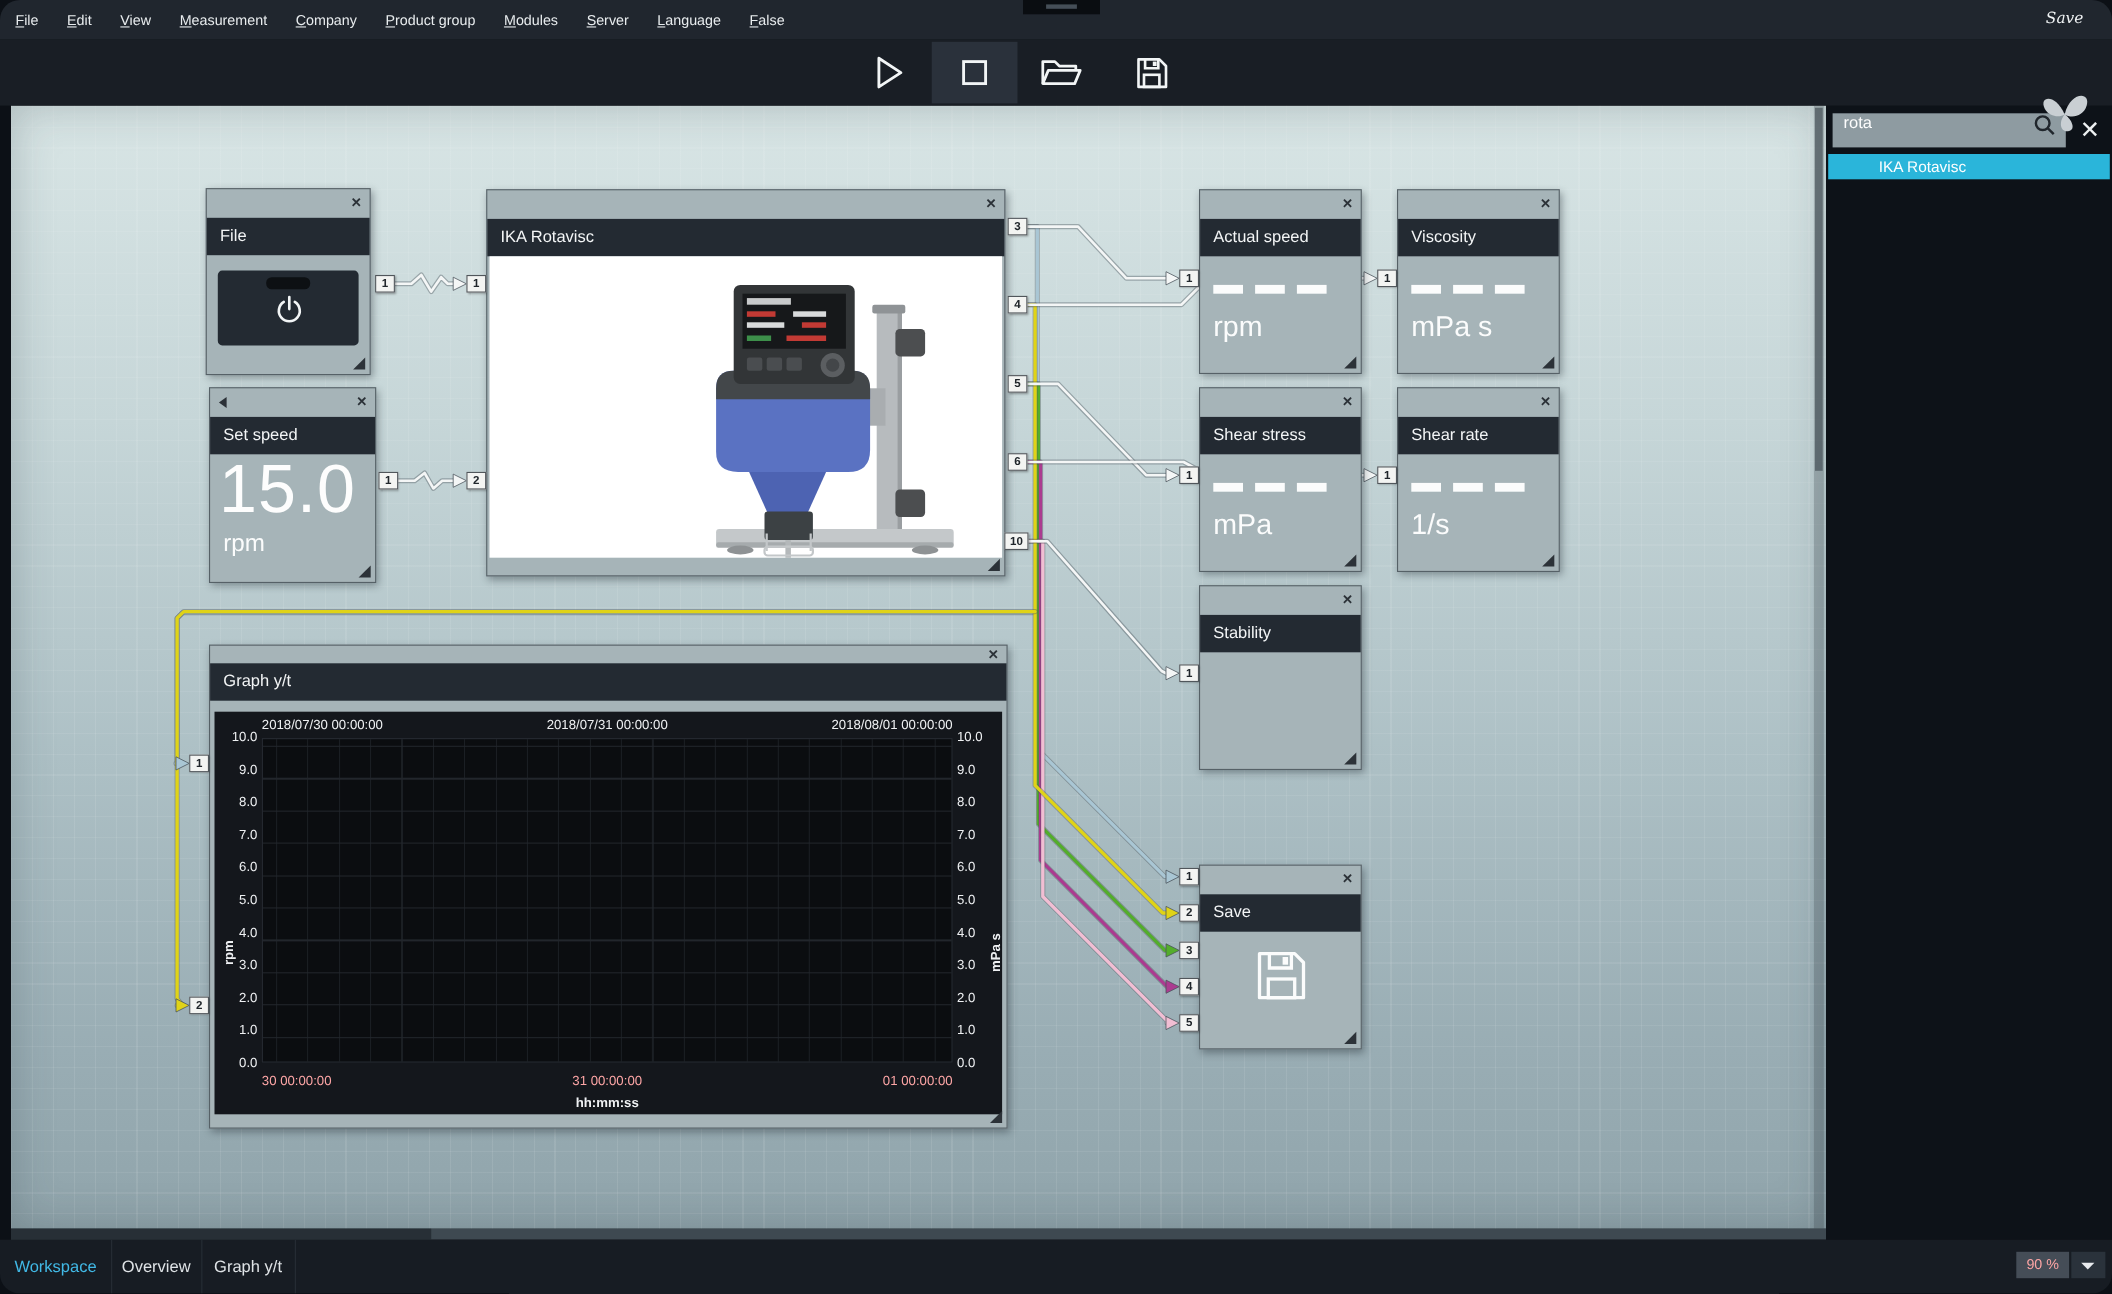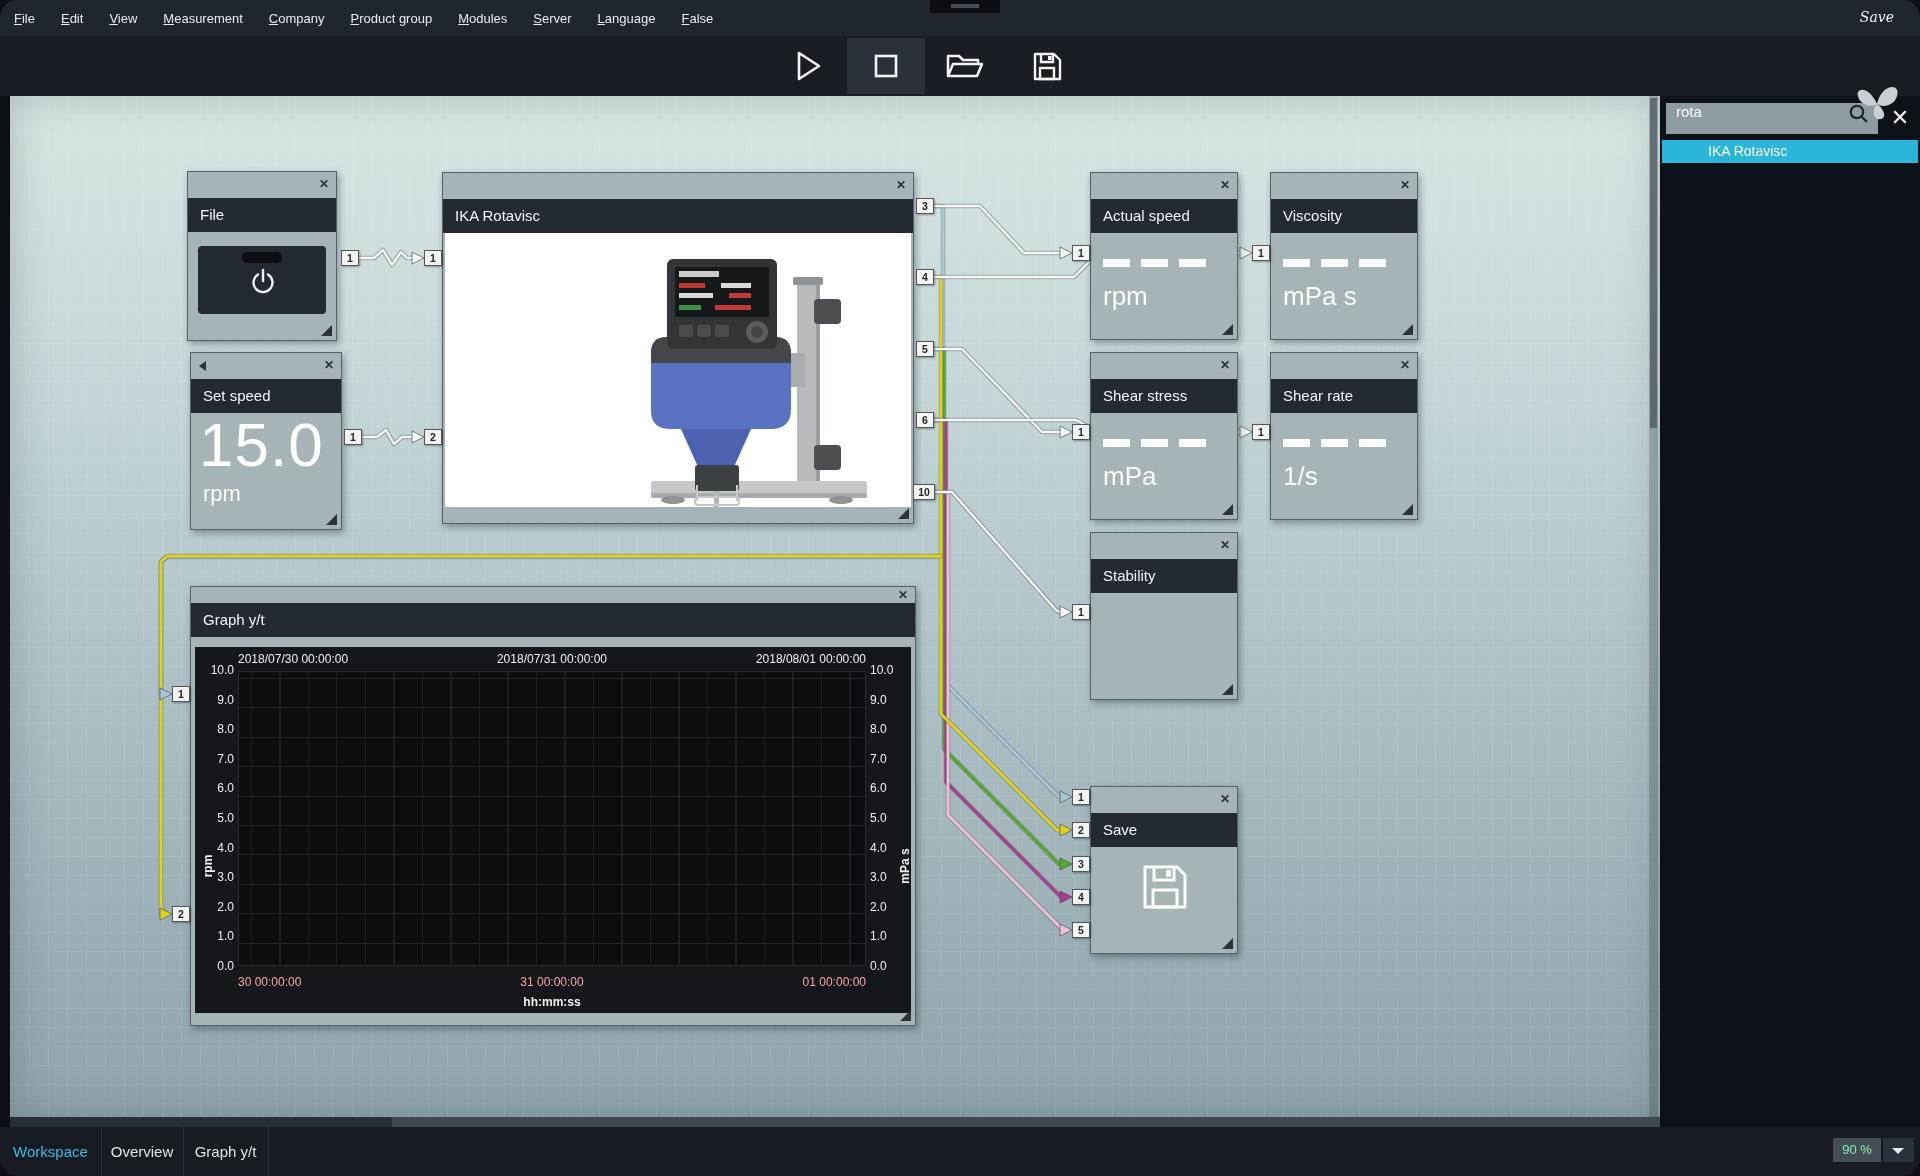--- a/index.html
+++ b/index.html
@@ -99,21 +99,21 @@
                color:#fca5a5;font-size:12px;}
   #g-xlabel{position:absolute;left:43px;top:348px;width:628px;text-align:center;color:#f0f2f4;
             font-size:12px;font-weight:700;}
 
   
   #bottombar{position:absolute;left:0;top:1127px;width:1920px;height:49px;background:#171c23;z-index:10;}
   .tab{position:absolute;top:0;height:49px;line-height:49px;text-align:center;font-size:15px;
        color:#dfe3e6;border-right:1px solid #272e36;}
   .tab.active{color:#41b9e6;}
   #zoom-box{position:absolute;left:1833px;top:11px;width:48px;height:24px;background:#454d57;
-            color:#86efac;font-size:13px;line-height:24px;text-align:center;}
+            color:#fca5a5;font-size:13px;line-height:24px;text-align:center;}
   #zoom-drop{position:absolute;left:1883px;top:11px;width:31px;height:24px;background:#2a323b;}
   #zoom-drop i{position:absolute;left:9px;top:10px;width:0;height:0;border-left:6px solid transparent;
                border-right:6px solid transparent;border-top:6px solid #e8ebee;}
 </style>
 </head>
 <body>
 
 <div id="stage">
 
   <div id="menubar">

